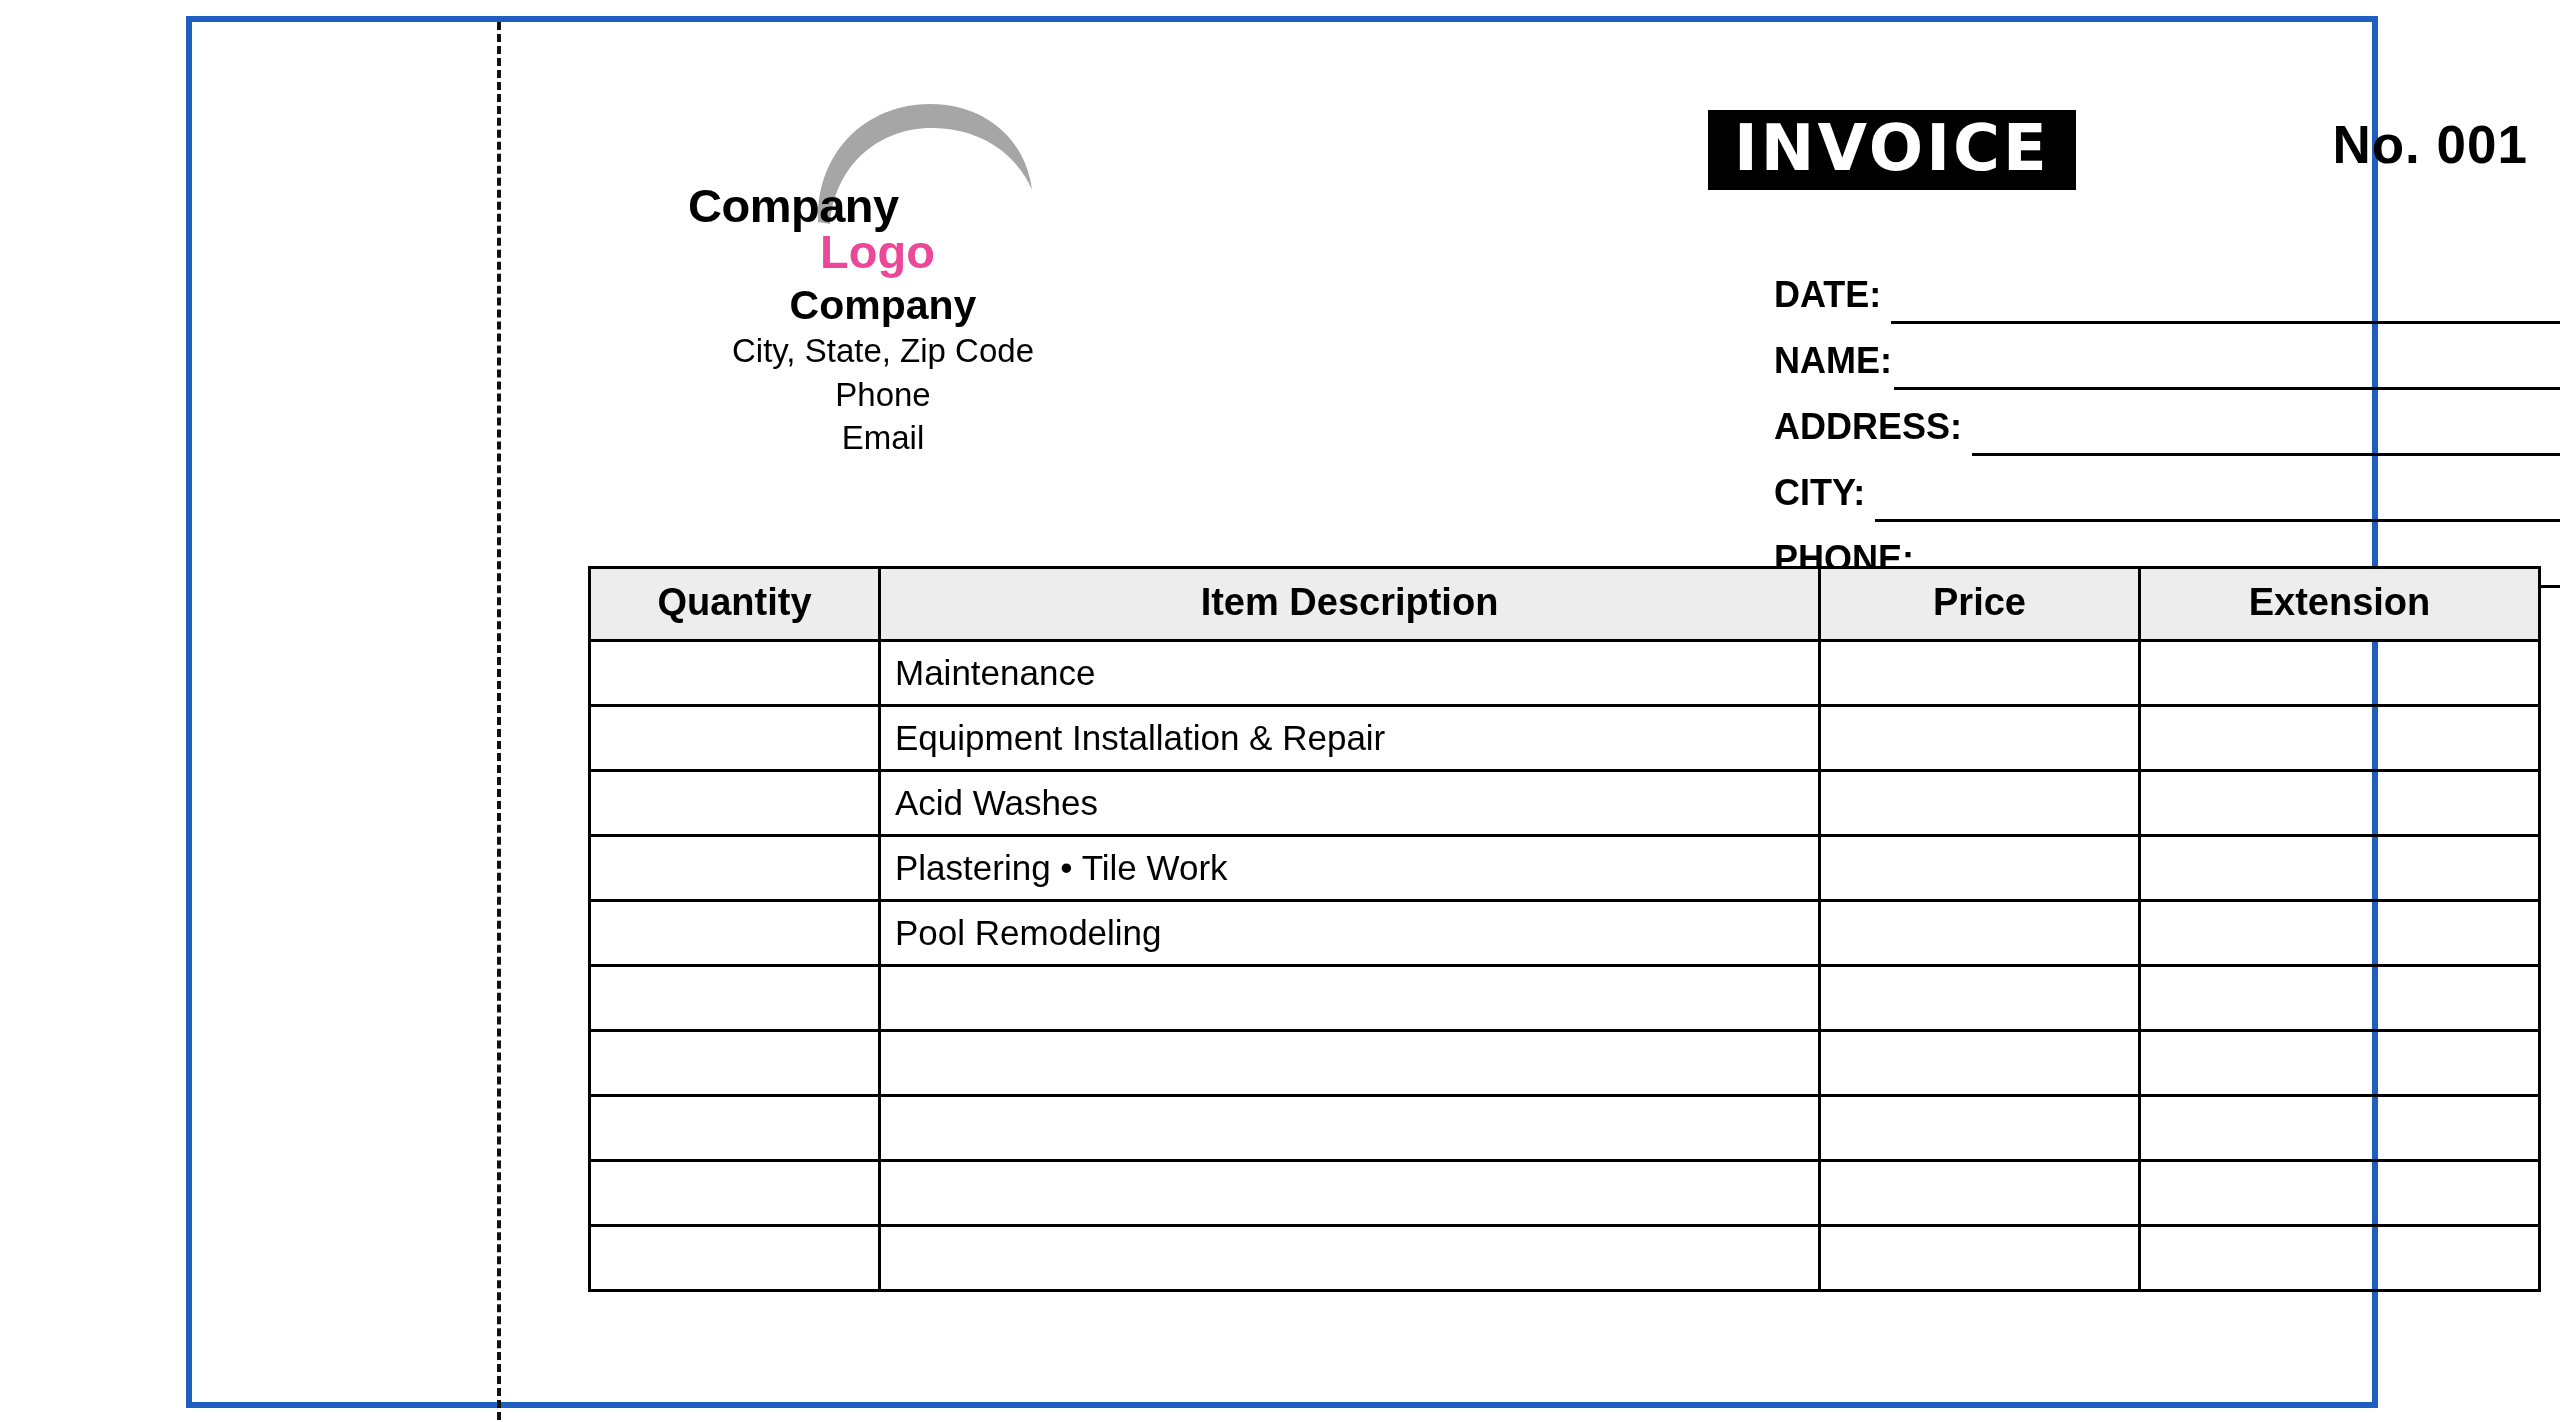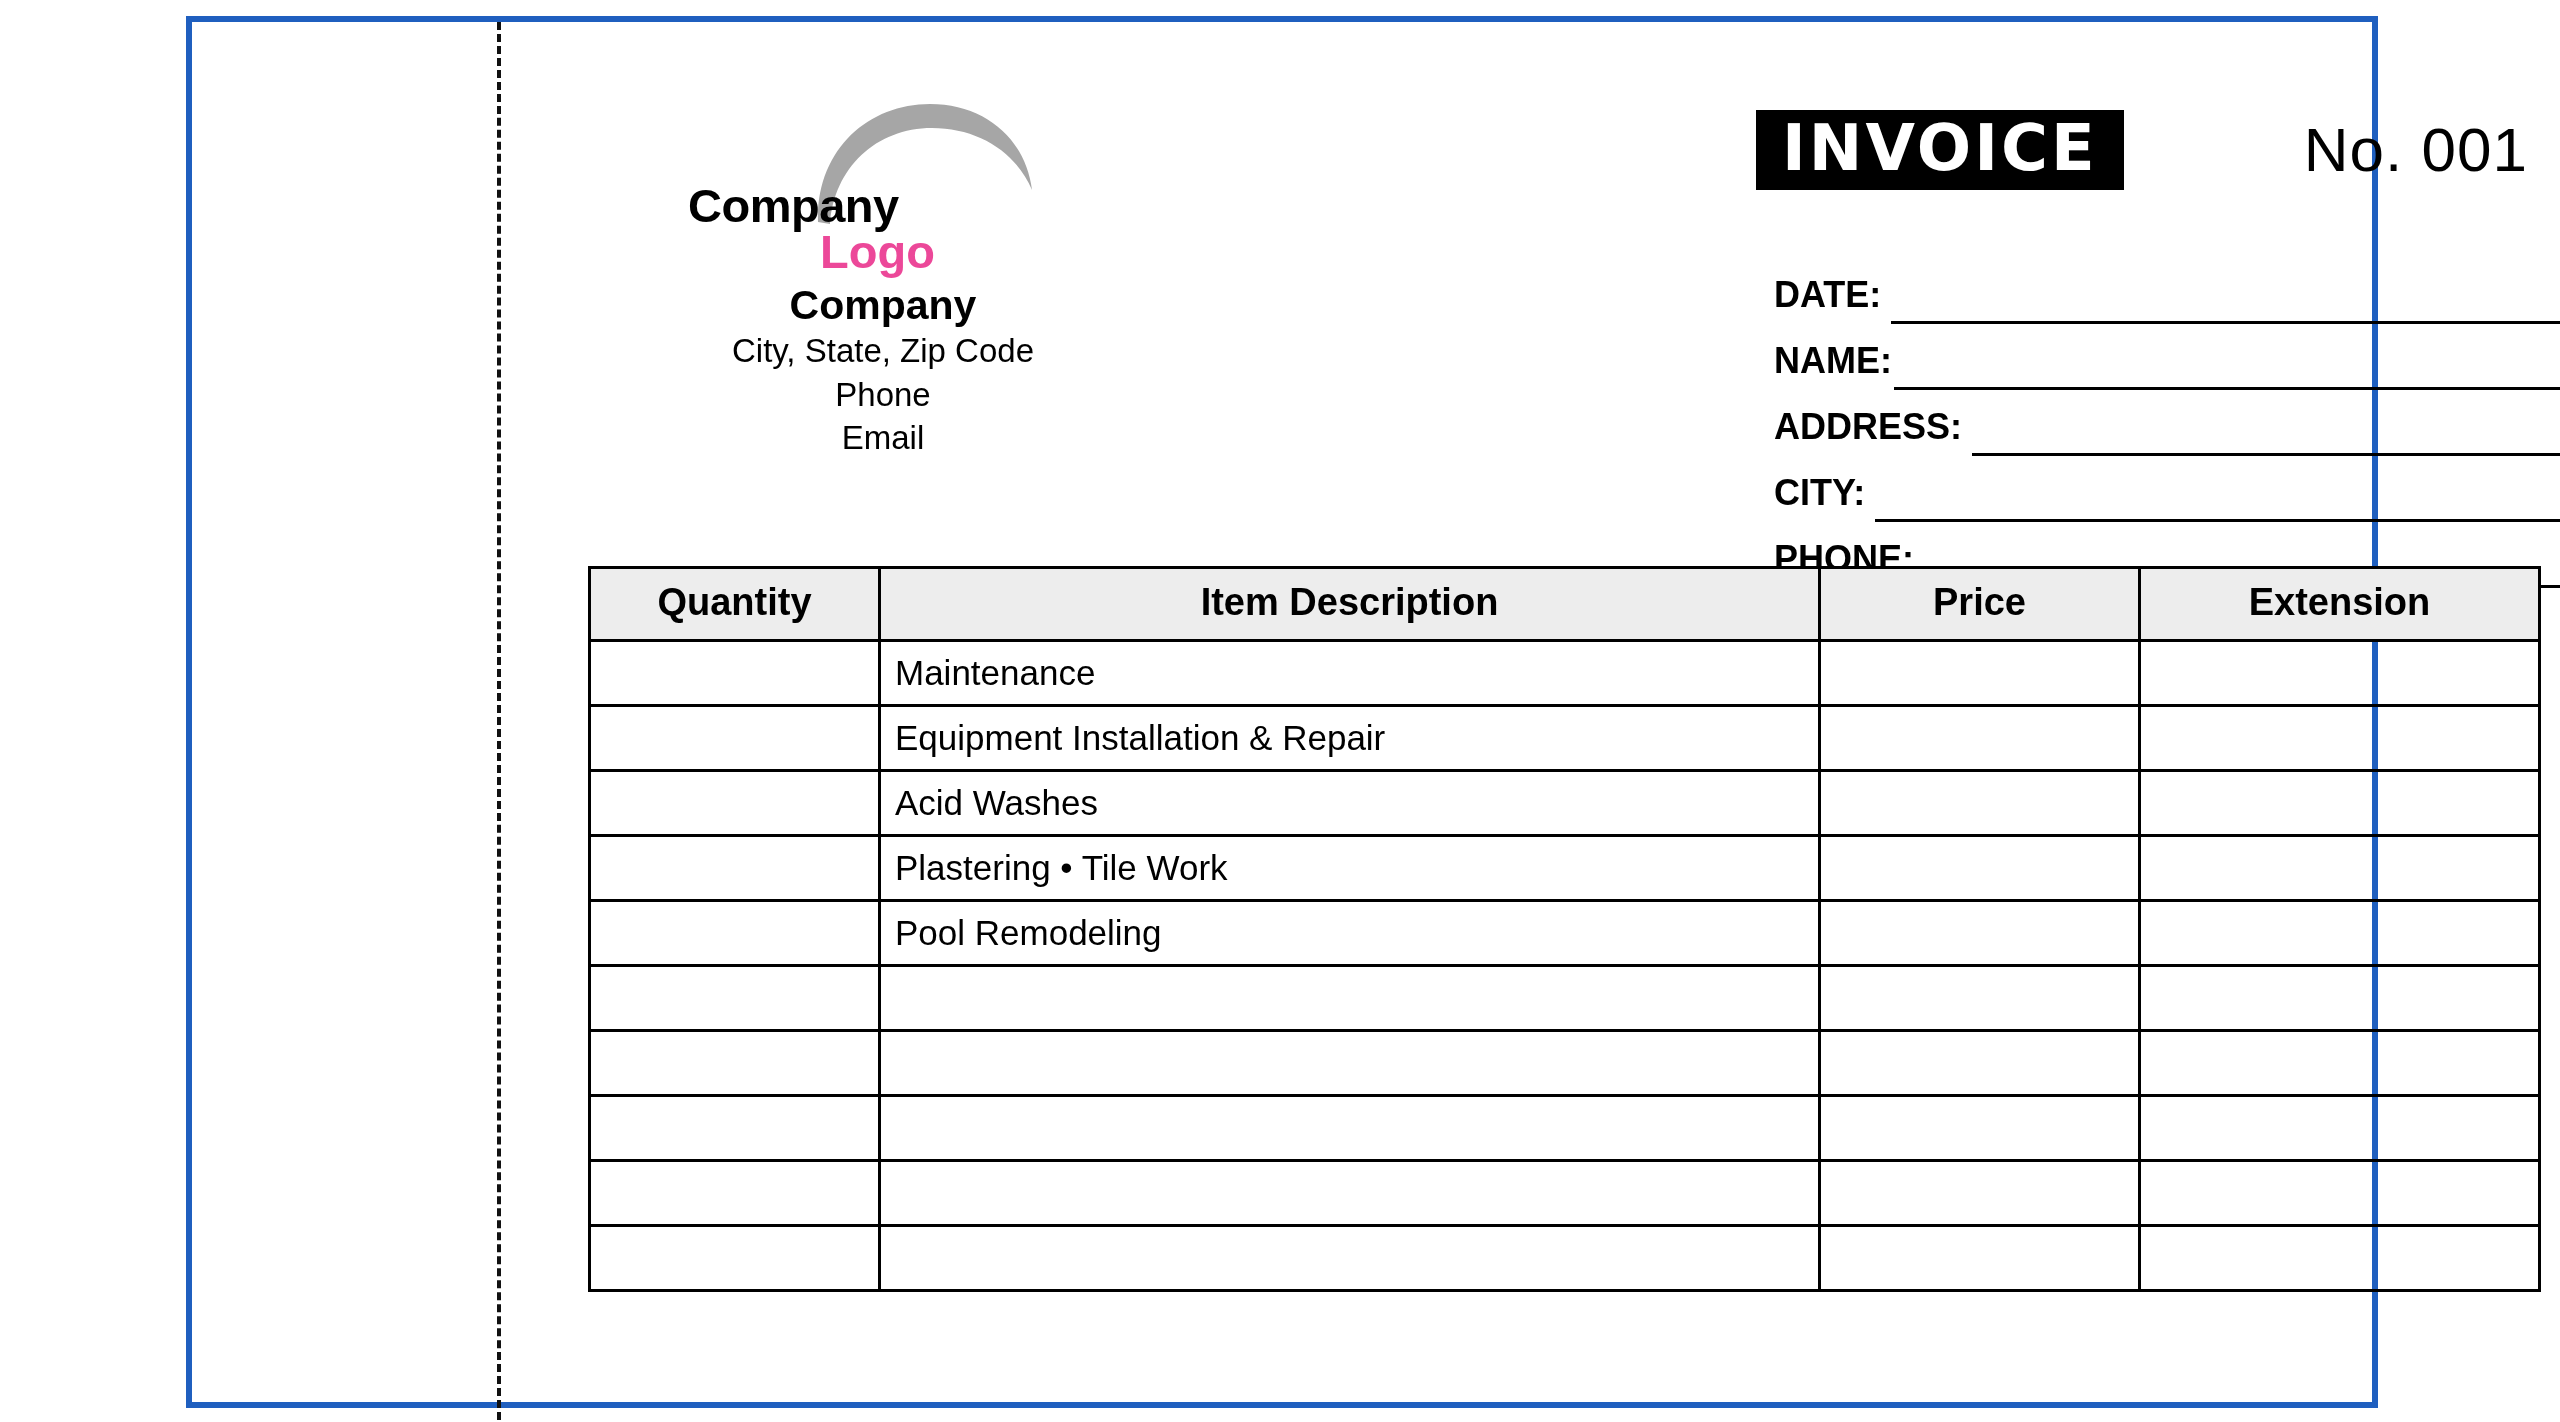--- a/index.html
+++ b/index.html
@@ -102,43 +102,43 @@
     margin-top: 4px;
     line-height: 1.18;
   }
   .company-line {
     font-size: 33px;
     line-height: 1.32;
   }
 
   .invoice-title-wrap {
     position: absolute;
-    left: 1178px;
+    left: 1130px;
     top: 48px;
     text-align: right;
   }
   .invoice-title {
     display: inline-block;
     background: #000000;
     color: #ffffff;
     font-size: 64px;
     font-weight: bold;
     letter-spacing: 3px;
     padding: 6px 26px 10px 26px;
     line-height: 1.0;
     font-family: "DejaVu Sans", sans-serif;
   }
 
   .invoice-no {
     position: absolute;
     right: 10px;
     top: 52px;
-    font-size: 62px;
-    color: #000;
-    font-weight: normal;
+    font-size: 53px;
+    color: #000;
+    font-weight: bold;
     letter-spacing: 1px;
   }
 
   .fields {
     position: absolute;
     left: 1196px;
     top: 196px;
     width: 1128px;
   }
   .field-row {

